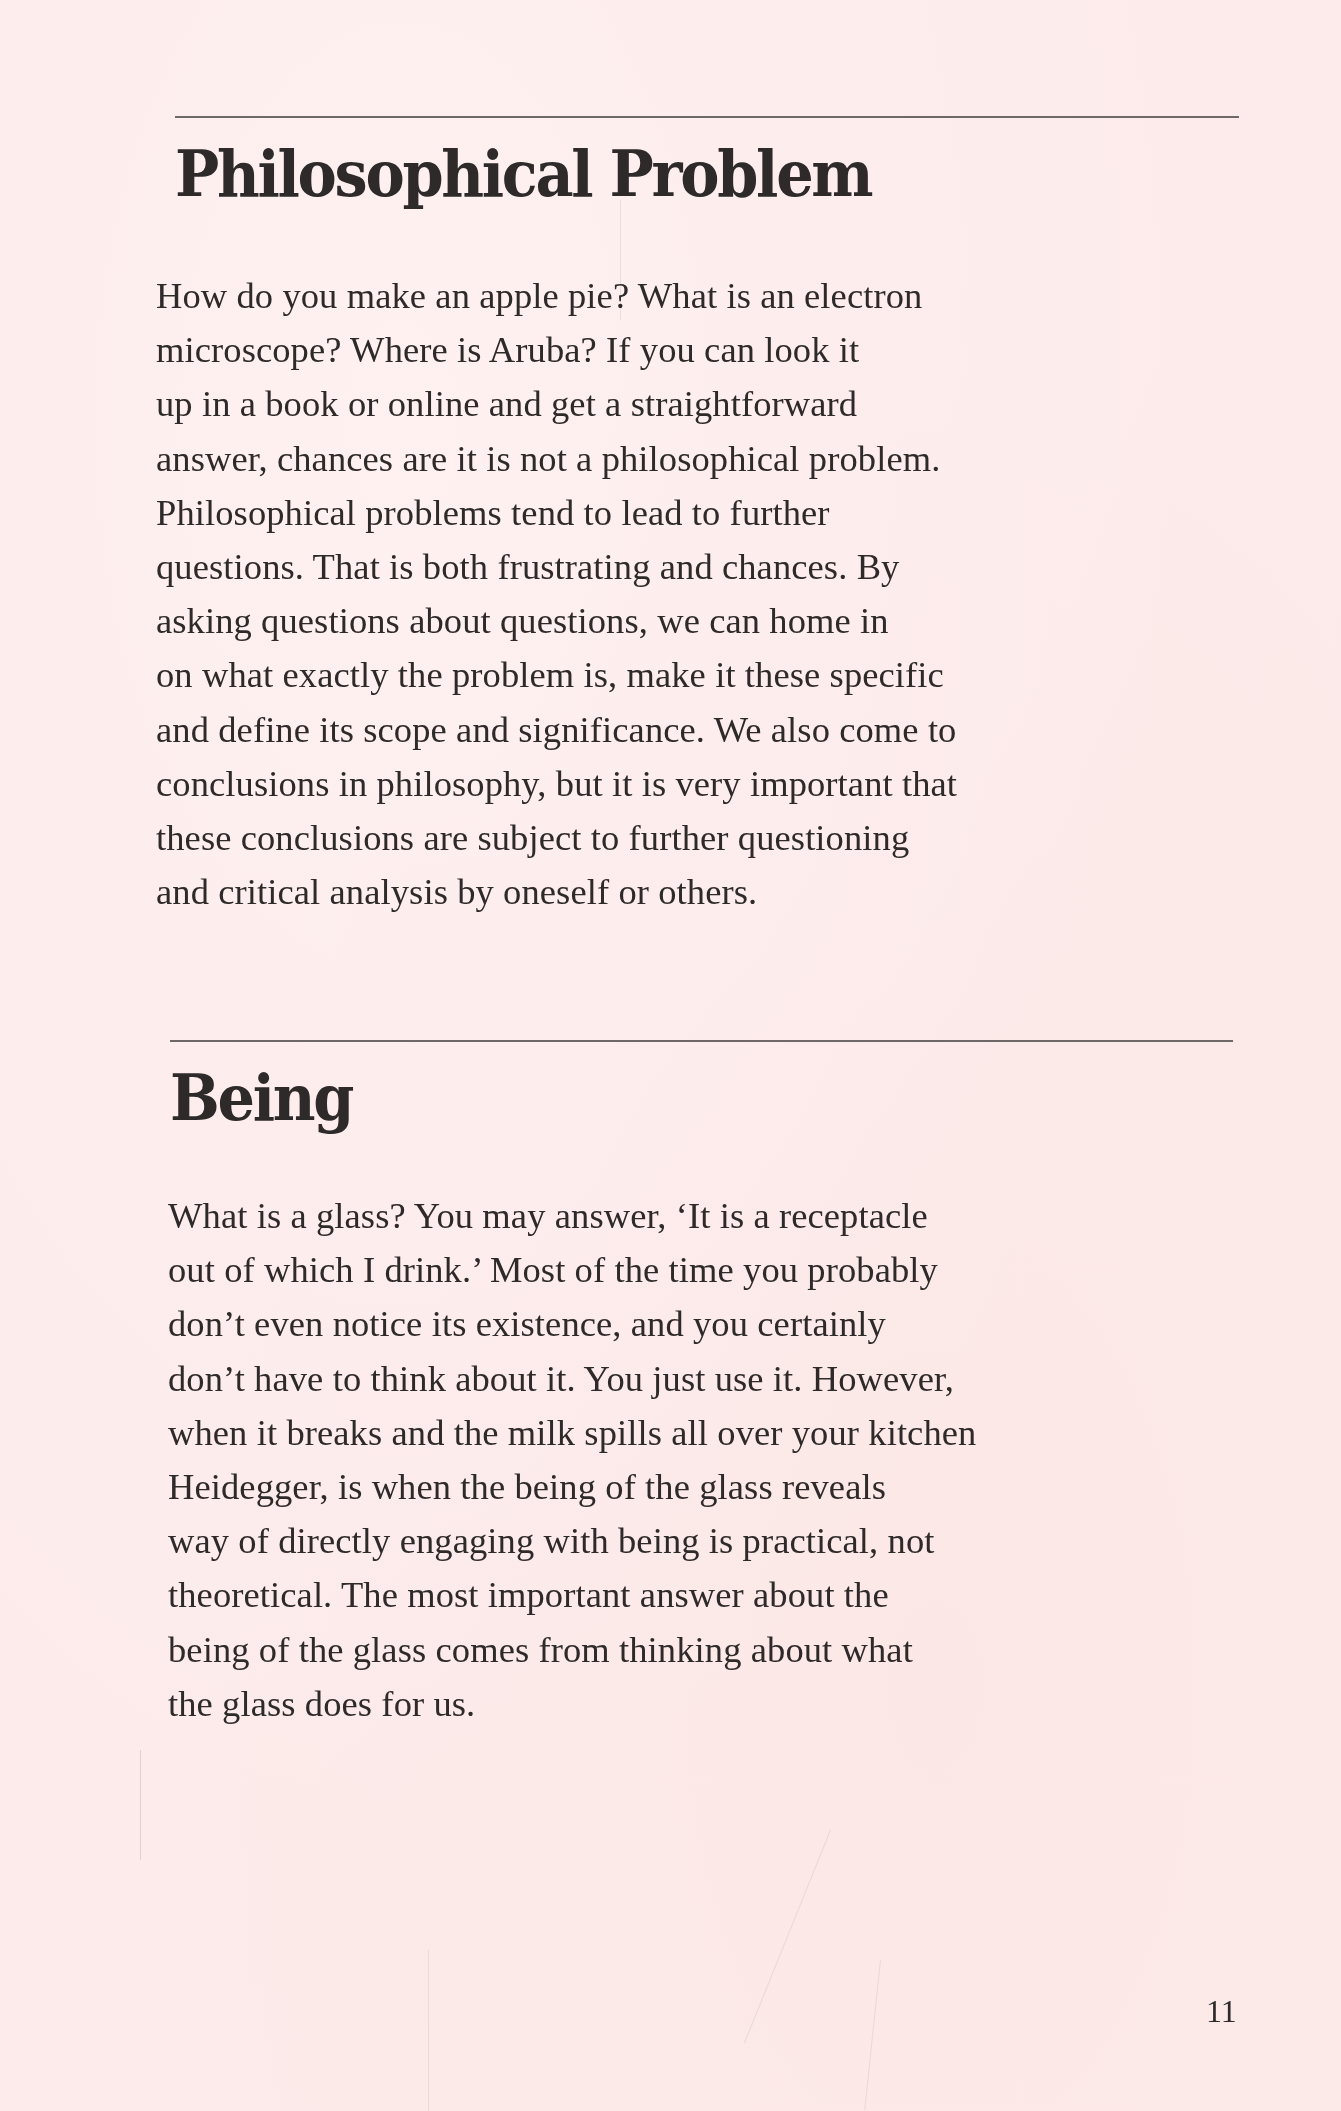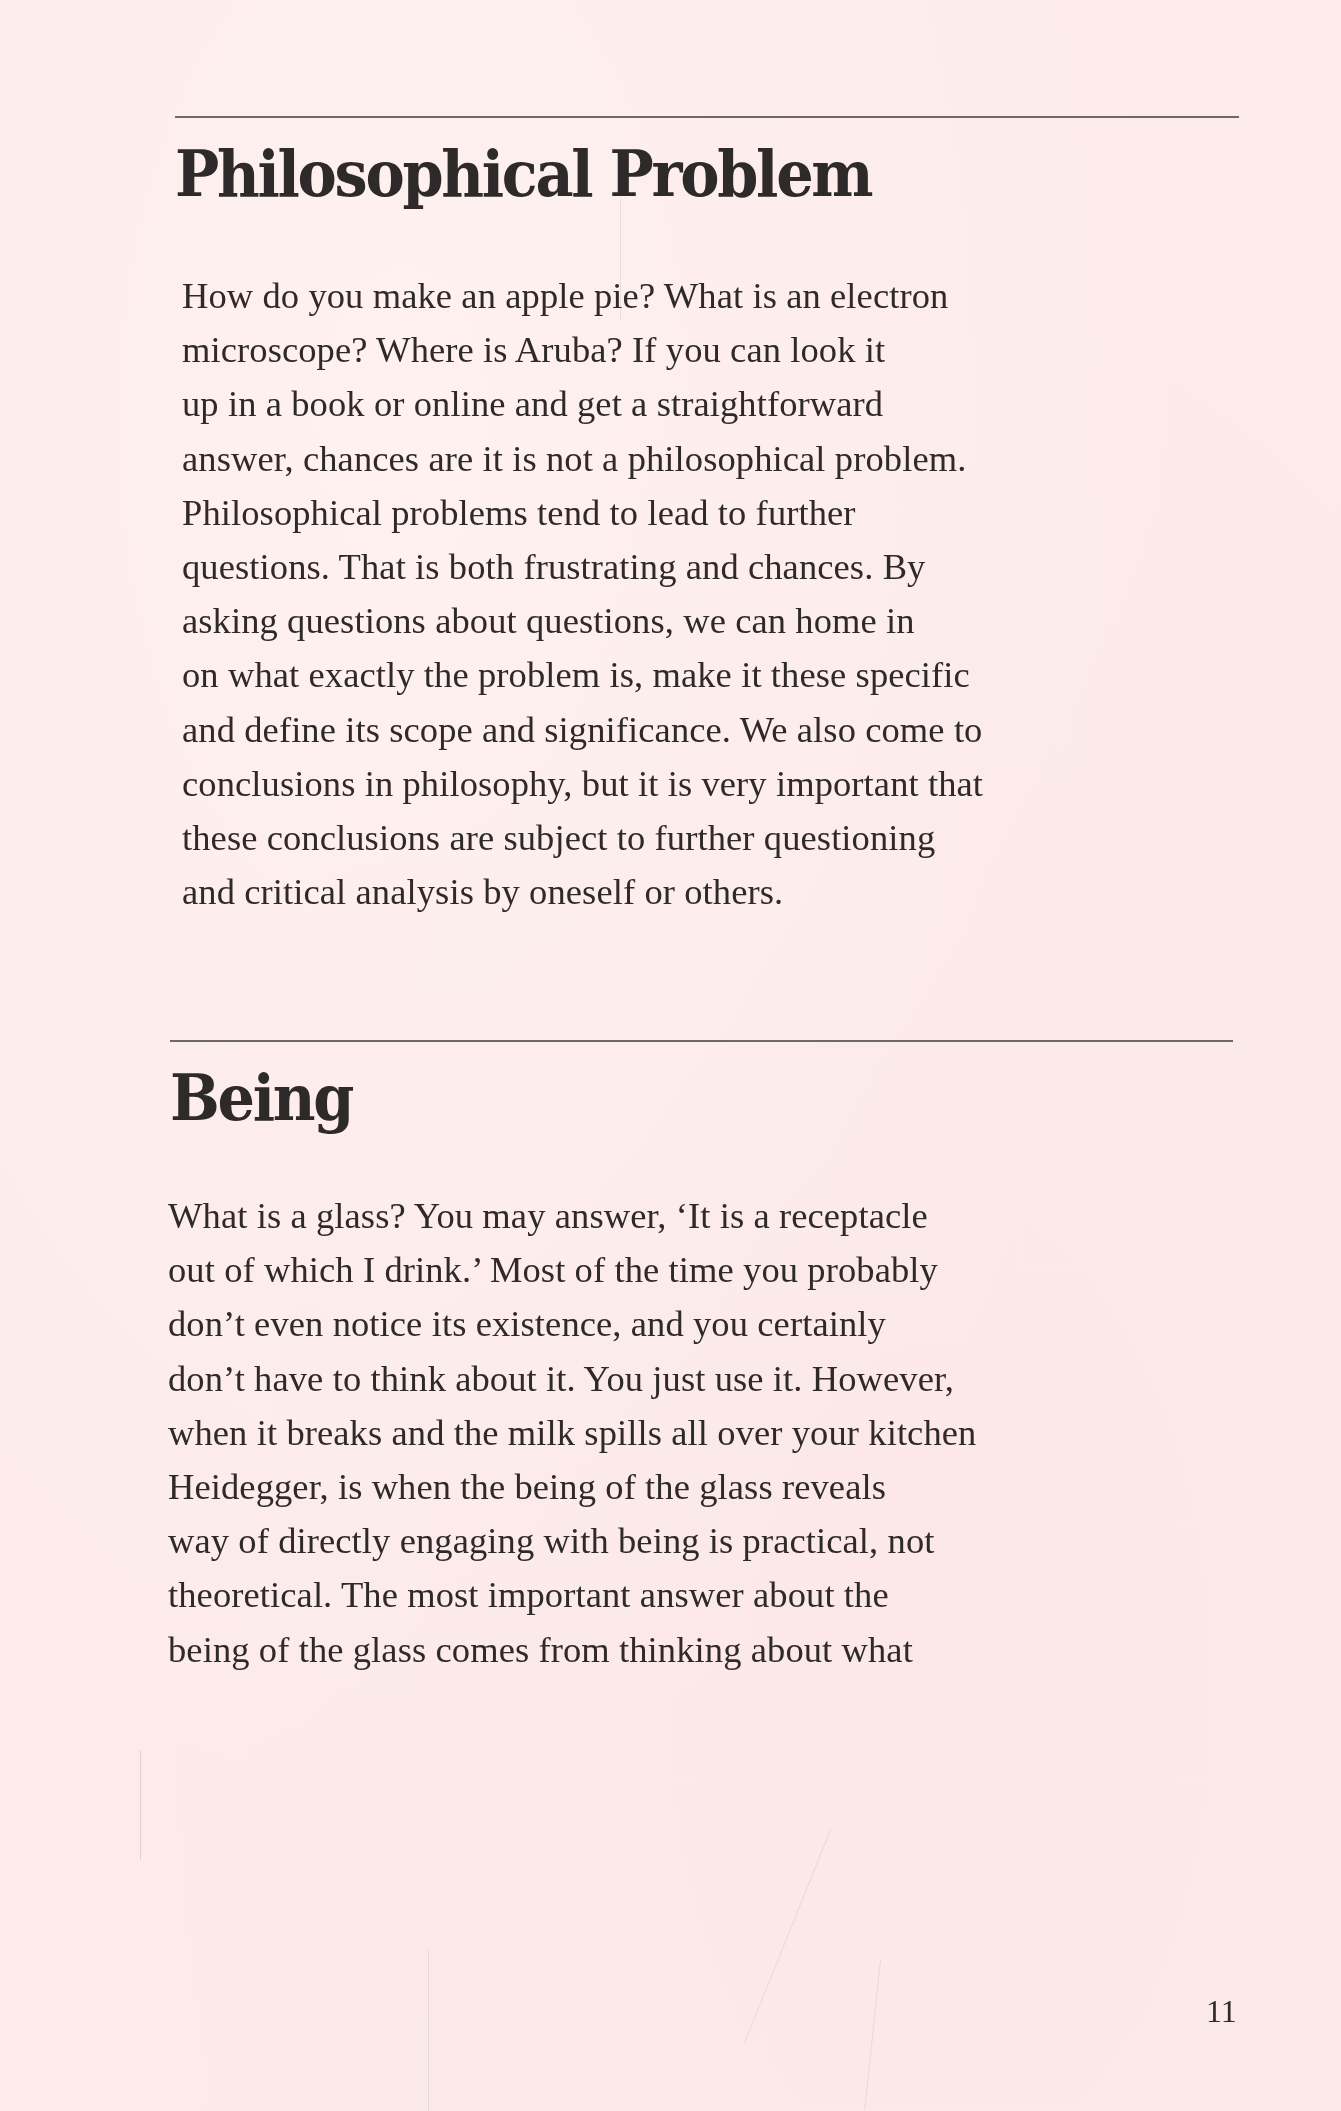--- a/index.html
+++ b/index.html
@@ -81,21 +81,21 @@
 
   <div class="crease" style="left:620px; top:200px; height:120px; opacity:0.5;"></div>
   <div class="crease" style="left:140px; top:1750px; height:110px; opacity:0.8;"></div>
   <div class="crease" style="left:428px; top:1950px; height:161px; opacity:0.5;"></div>
   <div class="crease" style="left:830px; top:1830px; height:230px; opacity:0.5; transform: rotate(22deg); transform-origin: top;"></div>
   <div class="crease" style="left:880px; top:1960px; height:151px; opacity:0.5; transform: rotate(6deg); transform-origin: top;"></div>
 
   <section class="section">
     <div class="rule" style="left:175px; top:116px; width:1064px;"></div>
     <h2 class="heading" style="left:175px; top:142px;">Philosophical Problem</h2>
-    <p class="body-text" style="left:182px; top:269px;">
+    <p class="body-text" style="left:156px; top:269px;">
       <span class="line">How do you make an apple pie? What is an electron</span>
       <span class="line">microscope? Where is Aruba? If you can look it</span>
       <span class="line">up in a book or online and get a straightforward</span>
       <span class="line">answer, chances are it is not a philosophical problem.</span>
       <span class="line">Philosophical problems tend to lead to further</span>
       <span class="line">questions. That is both frustrating and chances. By</span>
       <span class="line">asking questions about questions, we can home in</span>
       <span class="line">on what exactly the problem is, make it these specific</span>
       <span class="line">and define its scope and significance. We also come to</span>
       <span class="line">conclusions in philosophy, but it is very important that</span>
@@ -110,17 +110,18 @@
     <p class="body-text" style="left:168px; top:1189px;font-family:Liberation Serif, serif;">
       <span class="line">What is a glass? You may answer, ‘It is a receptacle</span>
       <span class="line">out of which I drink.’ Most of the time you probably</span>
       <span class="line">don’t even notice its existence, and you certainly</span>
       <span class="line">don’t have to think about it. You just use it. However,</span>
       <span class="line">when it breaks and the milk spills all over your kitchen</span>
       <span class="line">Heidegger, is when the being of the glass reveals</span>
       <span class="line">way of directly engaging with being is practical, not</span>
       <span class="line">theoretical. The most important answer about the</span>
       <span class="line">being of the glass comes from thinking about what</span>
+      <span class="line">the glass does for us.</span>
     </p>
   </section>
 
   <div class="page-number">11</div>
 </div>
 
 </body></html>

